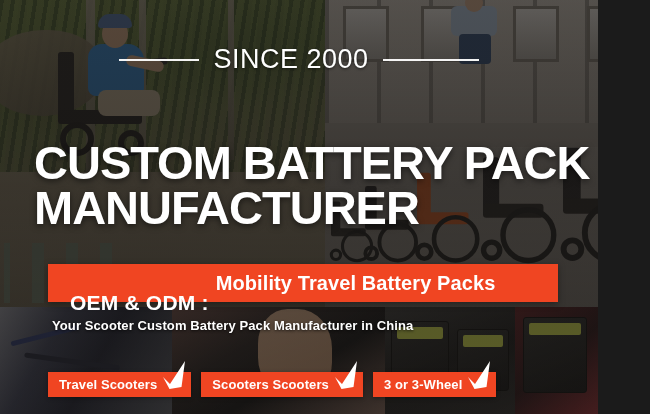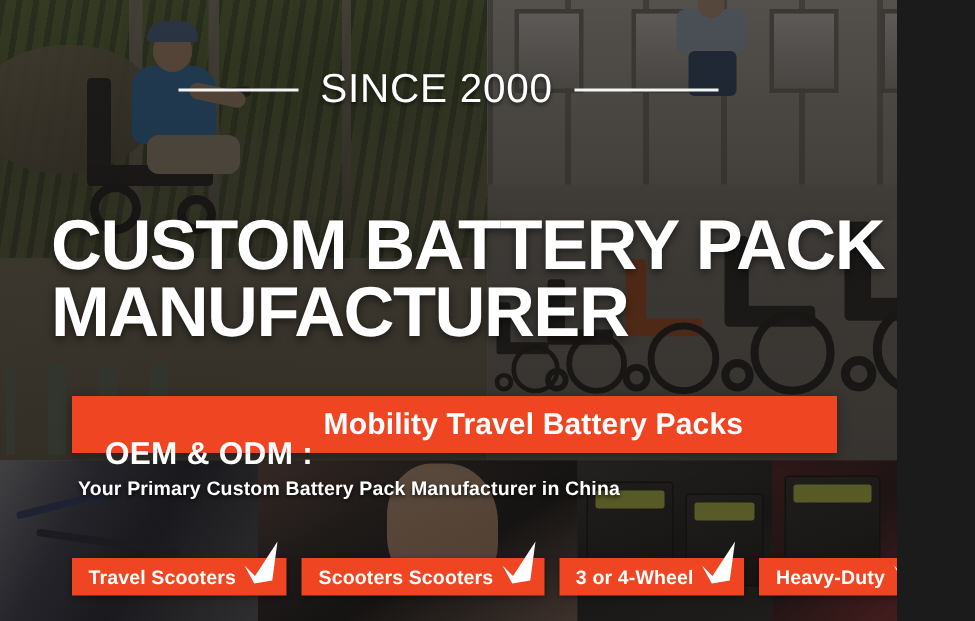--- a/index.html
+++ b/index.html
@@ -435,48 +435,42 @@
 
 
     <div class="headline1">CUSTOM BATTERY PACK</div>
     <div class="headline2">MANUFACTURER</div>
 
     <div class="oem-bar">
       <span class="oem-strong">OEM &amp; ODM :</span>
       <span class="oem-rest">Mobility Travel Battery Packs</span>
     </div>
 
-    <div class="tagline">Your Primary Custom Battery Pack Manufacturer in China</div>
+    <div class="tagline">Your Scooter Custom Battery Pack Manufacturer in China</div>
 
     <div class="badges">
 
       <div class="badge">
         <span class="badge-label">Travel Scooters</span>
         <svg class="check-icon" viewBox="0 0 26 30">
           <path d="M2 17 L9 24 L24 1 L20.5 27 L8.5 29 Z" fill="#ffffff"></path>
         </svg>
       </div>
 
       <div class="badge">
         <span class="badge-label">Scooters Scooters</span>
         <svg class="check-icon" viewBox="0 0 26 30">
           <path d="M2 17 L9 24 L24 1 L20.5 27 L8.5 29 Z" fill="#ffffff"></path>
         </svg>
       </div>
 
       <div class="badge">
-        <span class="badge-label">3 or 4-Wheel</span>
+        <span class="badge-label">3 or 3-Wheel</span>
         <svg class="check-icon" viewBox="0 0 26 30">
           <path d="M2 17 L9 24 L24 1 L20.5 27 L8.5 29 Z" fill="#ffffff"></path>
         </svg>
       </div>
 
-      <div class="badge">
-        <span class="badge-label">Heavy-Duty</span>
-        <svg class="check-icon" viewBox="0 0 26 30">
-          <path d="M2 17 L9 24 L24 1 L20.5 27 L8.5 29 Z" fill="#ffffff"></path>
-        </svg>
-      </div>
 
     </div>
 
   </div>
 </div>
 
 </body></html>

